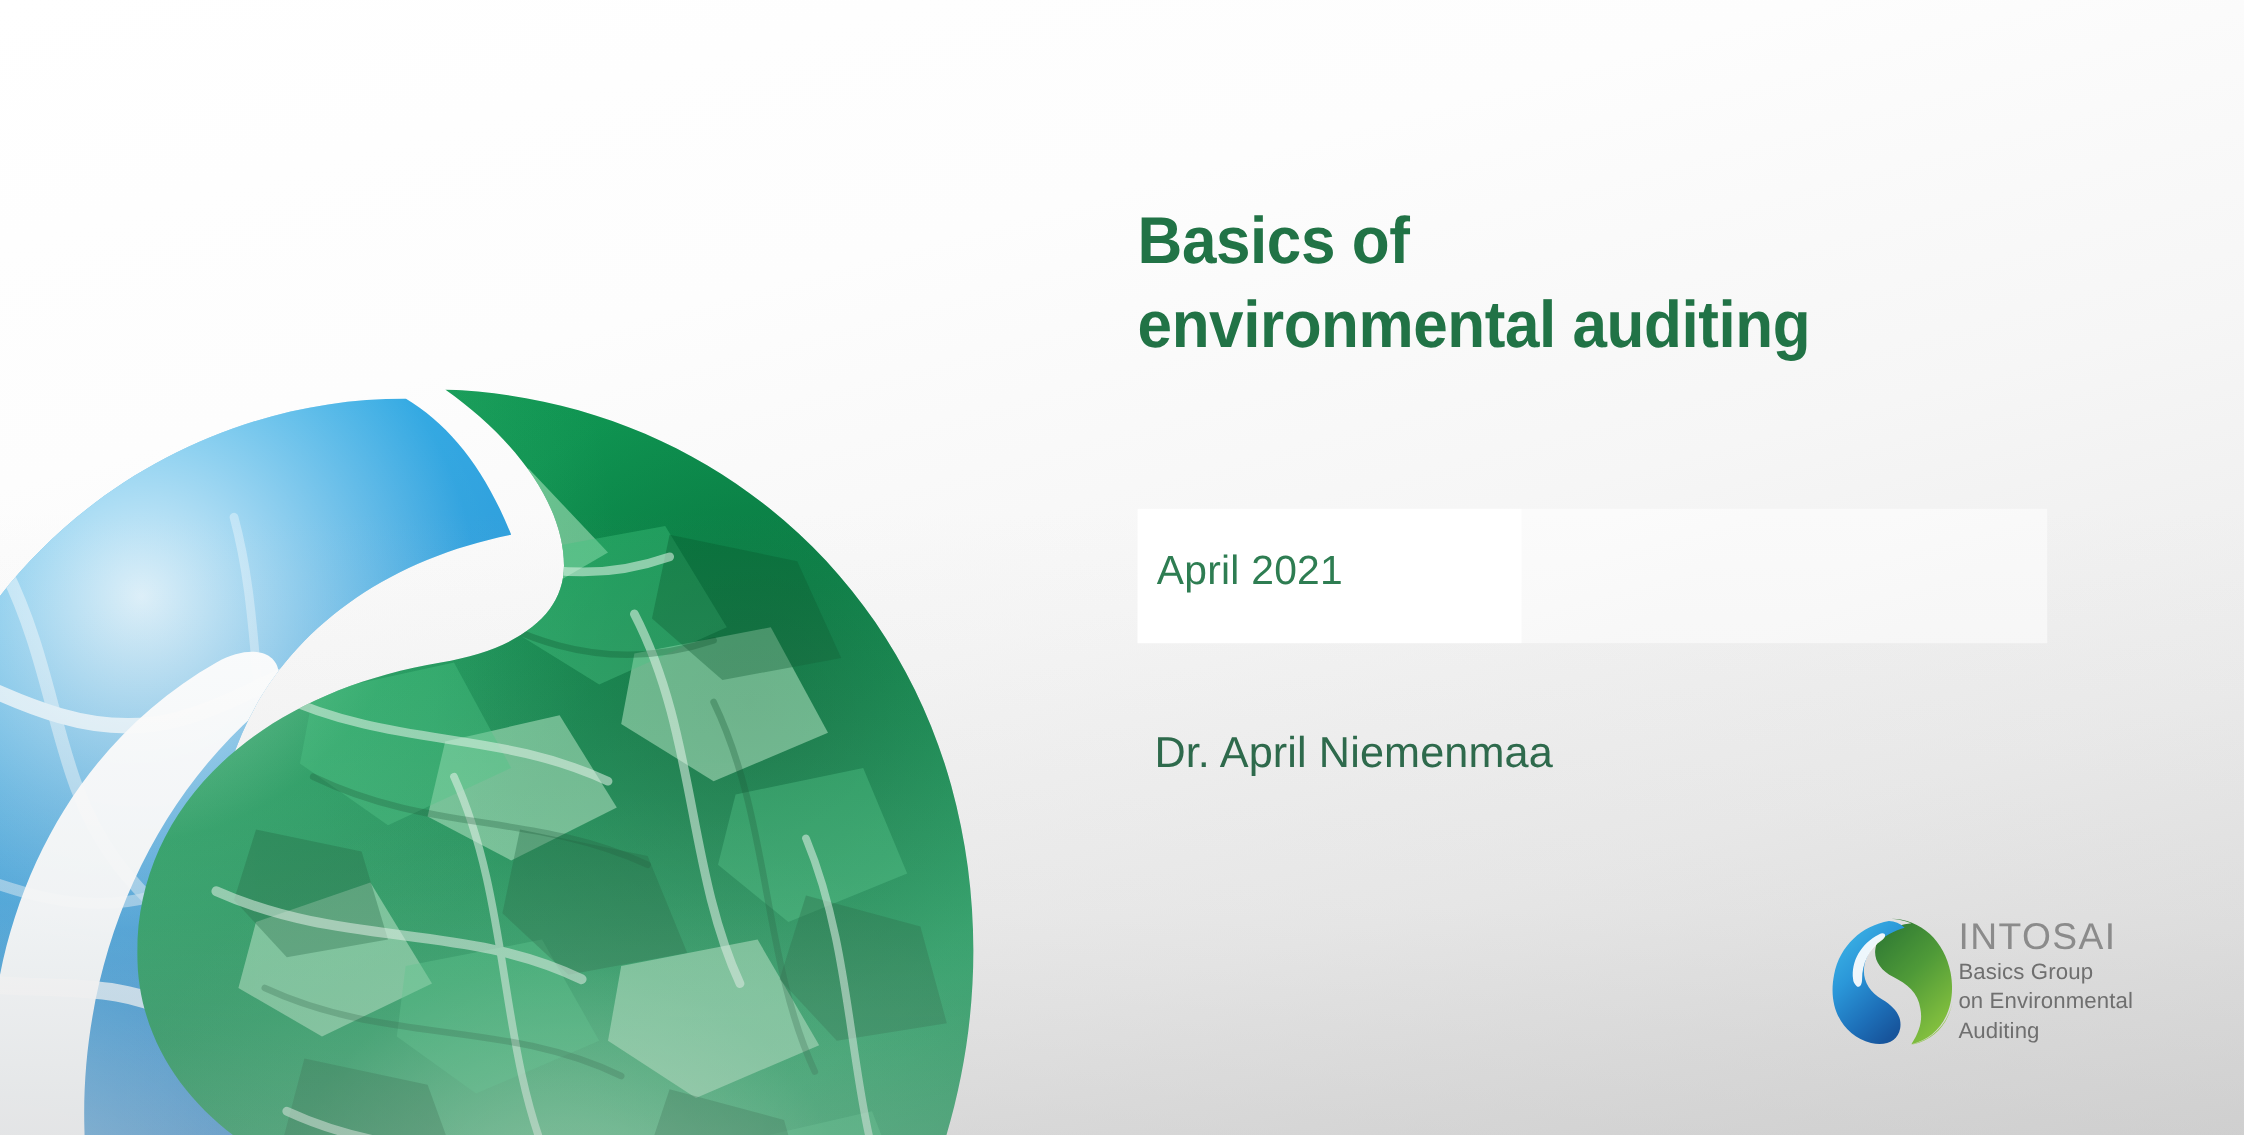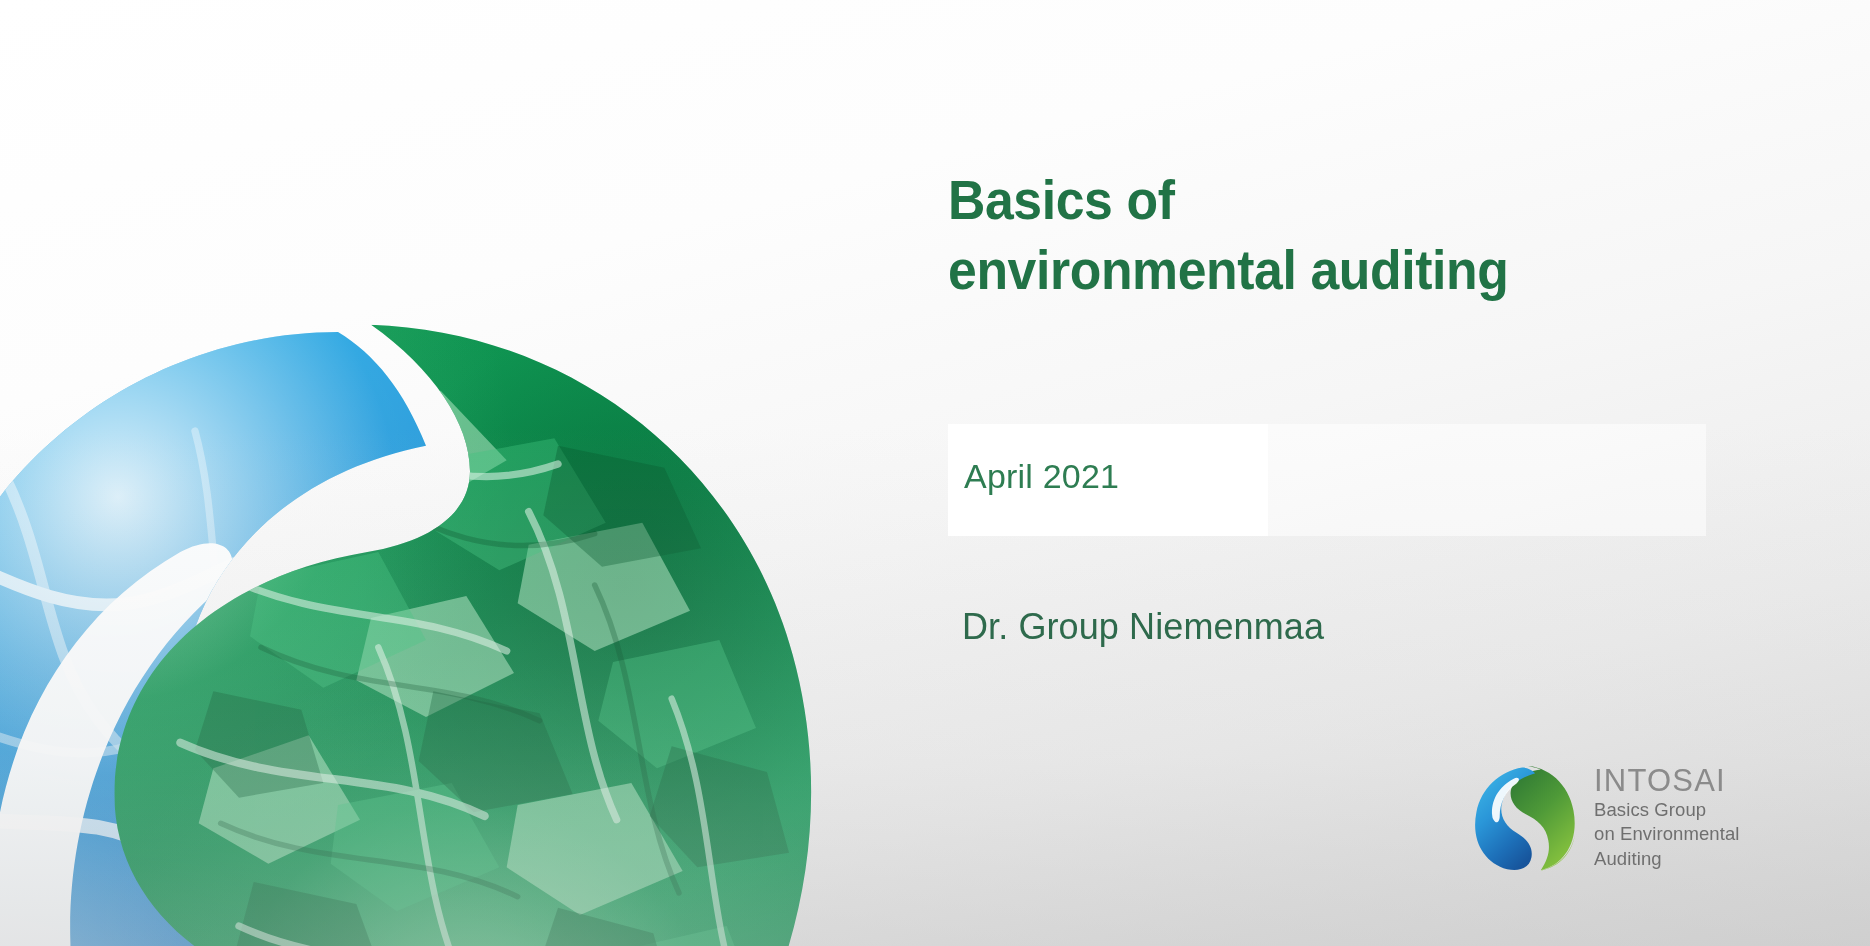--- a/index.html
+++ b/index.html
@@ -94,25 +94,24 @@
     top: 606px;
     font-size: 36px;
     font-weight: 400;
     color: #2e6a4c;
     letter-spacing: 0.1px;
   }
 
   
   .corner-logo {
     position: absolute;
-    left: 1468px;
+    left: 1520px;
     top: 758px;
     display: flex;
     align-items: center;
-    gap: 14px;
   }
   .corner-logo .mark { width: 112px; height: 118px; flex: none; }
   .corner-logo .mark svg { display: block; width: 100%; height: 100%; }
   .corner-logo .wordmark {
     display: flex;
     flex-direction: column;
     justify-content: center;
     padding-top: 2px;
   }
   .corner-logo .brand {
@@ -305,21 +304,21 @@
 
   <div class="bg-shade"></div>
 
   <div class="title">Basics of
 environmental auditing</div>
 
   <div class="date-outer-box"></div>
   <div class="date-inner-box"></div>
   <div class="date-text">April 2021</div>
 
-  <div class="author">Dr. Group Niemenmaa</div>
+  <div class="author">Dr. April Niemenmaa</div>
 
   <div class="corner-logo">
     <div class="mark">
       <svg viewBox="0 0 120 126" xmlns="http://www.w3.org/2000/svg" aria-hidden="true">
         <defs>
           <linearGradient id="cBlue" x1="0.15" y1="0" x2="0.7" y2="1">
             <stop offset="0%" stop-color="#3fb8e8"></stop>
             <stop offset="40%" stop-color="#2a96d8"></stop>
             <stop offset="75%" stop-color="#1d6fb8"></stop>
             <stop offset="100%" stop-color="#17559c"></stop>

